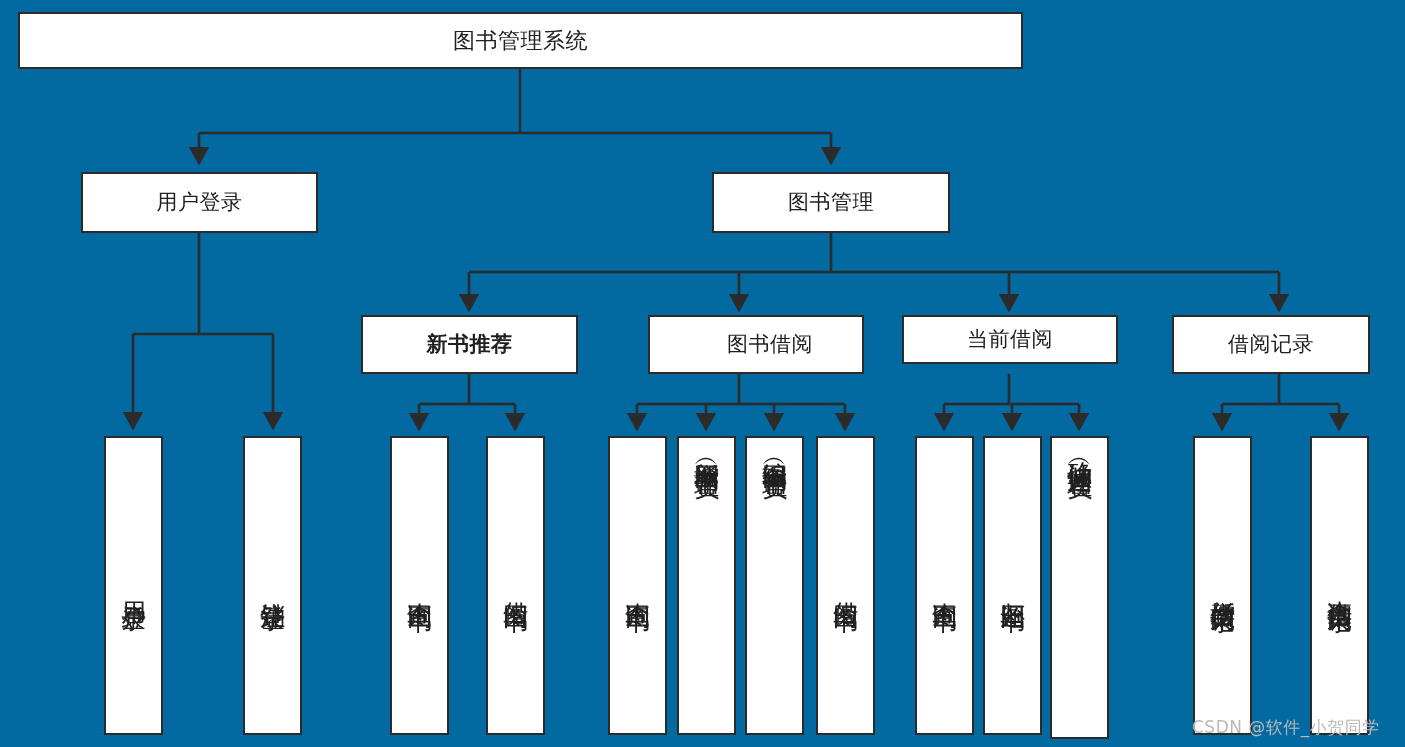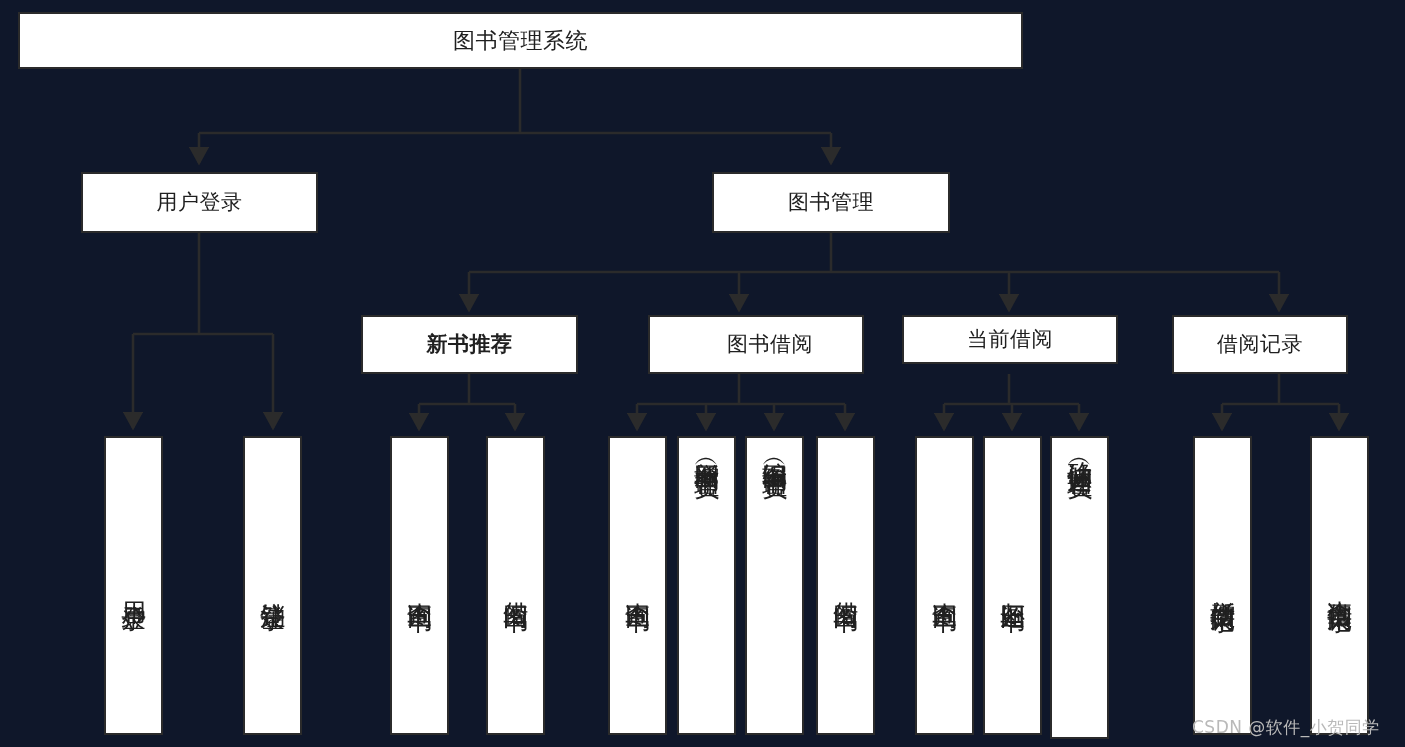--- a/index.html
+++ b/index.html
@@ -1,17 +1,17 @@
 <!DOCTYPE html>
 <html><head>
 <meta charset="utf-8">
 <style>
   html,body{margin:0;padding:0;background:#ffffff;}
   body{width:1405px;height:747px;overflow:hidden;font-family:"DejaVu Sans","Liberation Sans",sans-serif;}
-  #stage{position:relative;width:1405px;height:747px;background:#0f172a;}
+  #stage{position:relative;width:1405px;height:747px;background:#0369a1;}
   svg.edges{position:absolute;left:0;top:0;width:1405px;height:747px;pointer-events:none;}
   .node{position:absolute;box-sizing:border-box;background:#ffffff;border:2.5px solid #2b2b2b;display:flex;align-items:center;justify-content:center;}
   .node .lbl{color:#202020;letter-spacing:0.5px;}
   .hnode .lbl{font-size:21px;line-height:1;}
   .root .lbl{font-size:22px;}
   .vnode{display:block;}
   .vnode .lbl{
     display:block;
     writing-mode:vertical-rl;
     text-orientation:upright;
@@ -94,21 +94,21 @@
 
   <div class="node hnode" style="left:361px;top:315px;width:217px;height:59px;font-weight:bold;">
     <span class="lbl">新书推荐</span>
   </div>
   <div class="node hnode" style="left:648px;top:315px;width:216px;height:59px;padding-left:28px;">
     <span class="lbl">图书借阅</span>
   </div>
   <div class="node hnode" style="left:902px;top:315px;width:216px;height:49px;">
     <span class="lbl">当前借阅</span>
   </div>
-  <div class="node hnode" style="left:1172px;top:315px;width:176px;height:59px;">
+  <div class="node hnode" style="left:1172px;top:315px;width:198px;height:59px;">
     <span class="lbl">借阅记录</span>
   </div>
 
   <div class="node vnode center" style="left:104px;top:436px;width:59px;height:299px;">
     <span class="lbl">用户登录</span>
   </div>
   <div class="node vnode center" style="left:243px;top:436px;width:59px;height:299px;">
     <span class="lbl">注销登录</span>
   </div>
 

